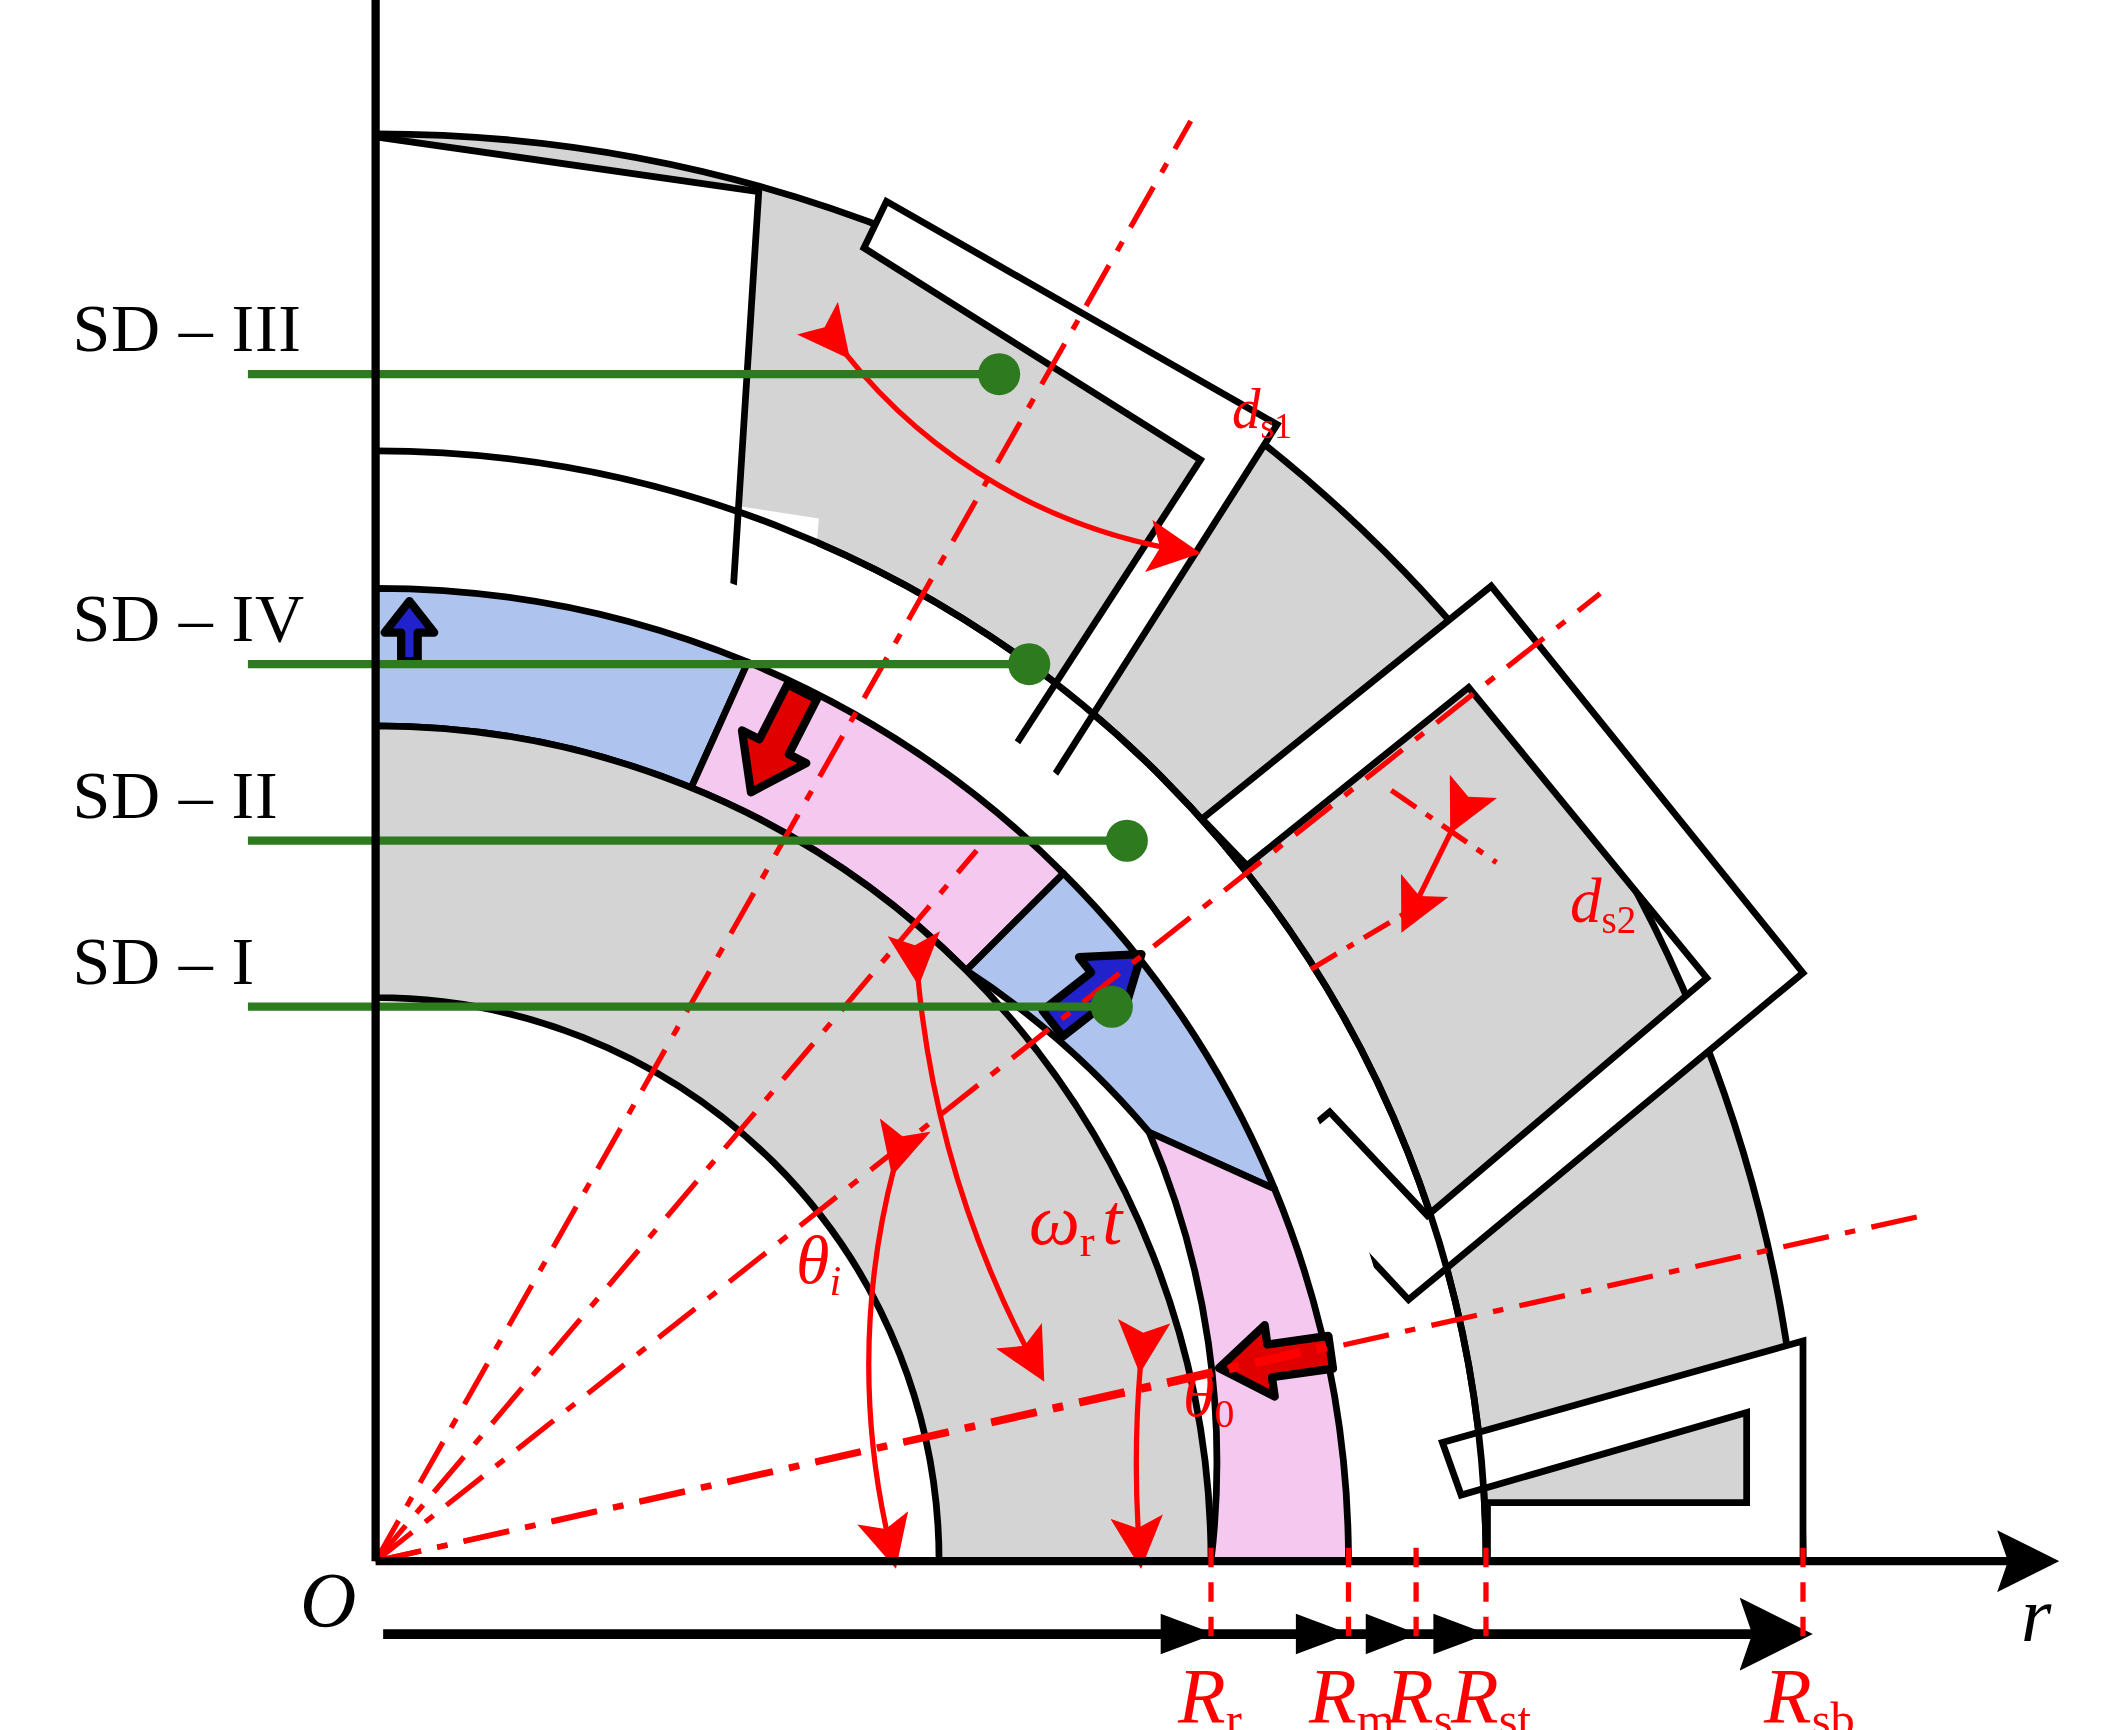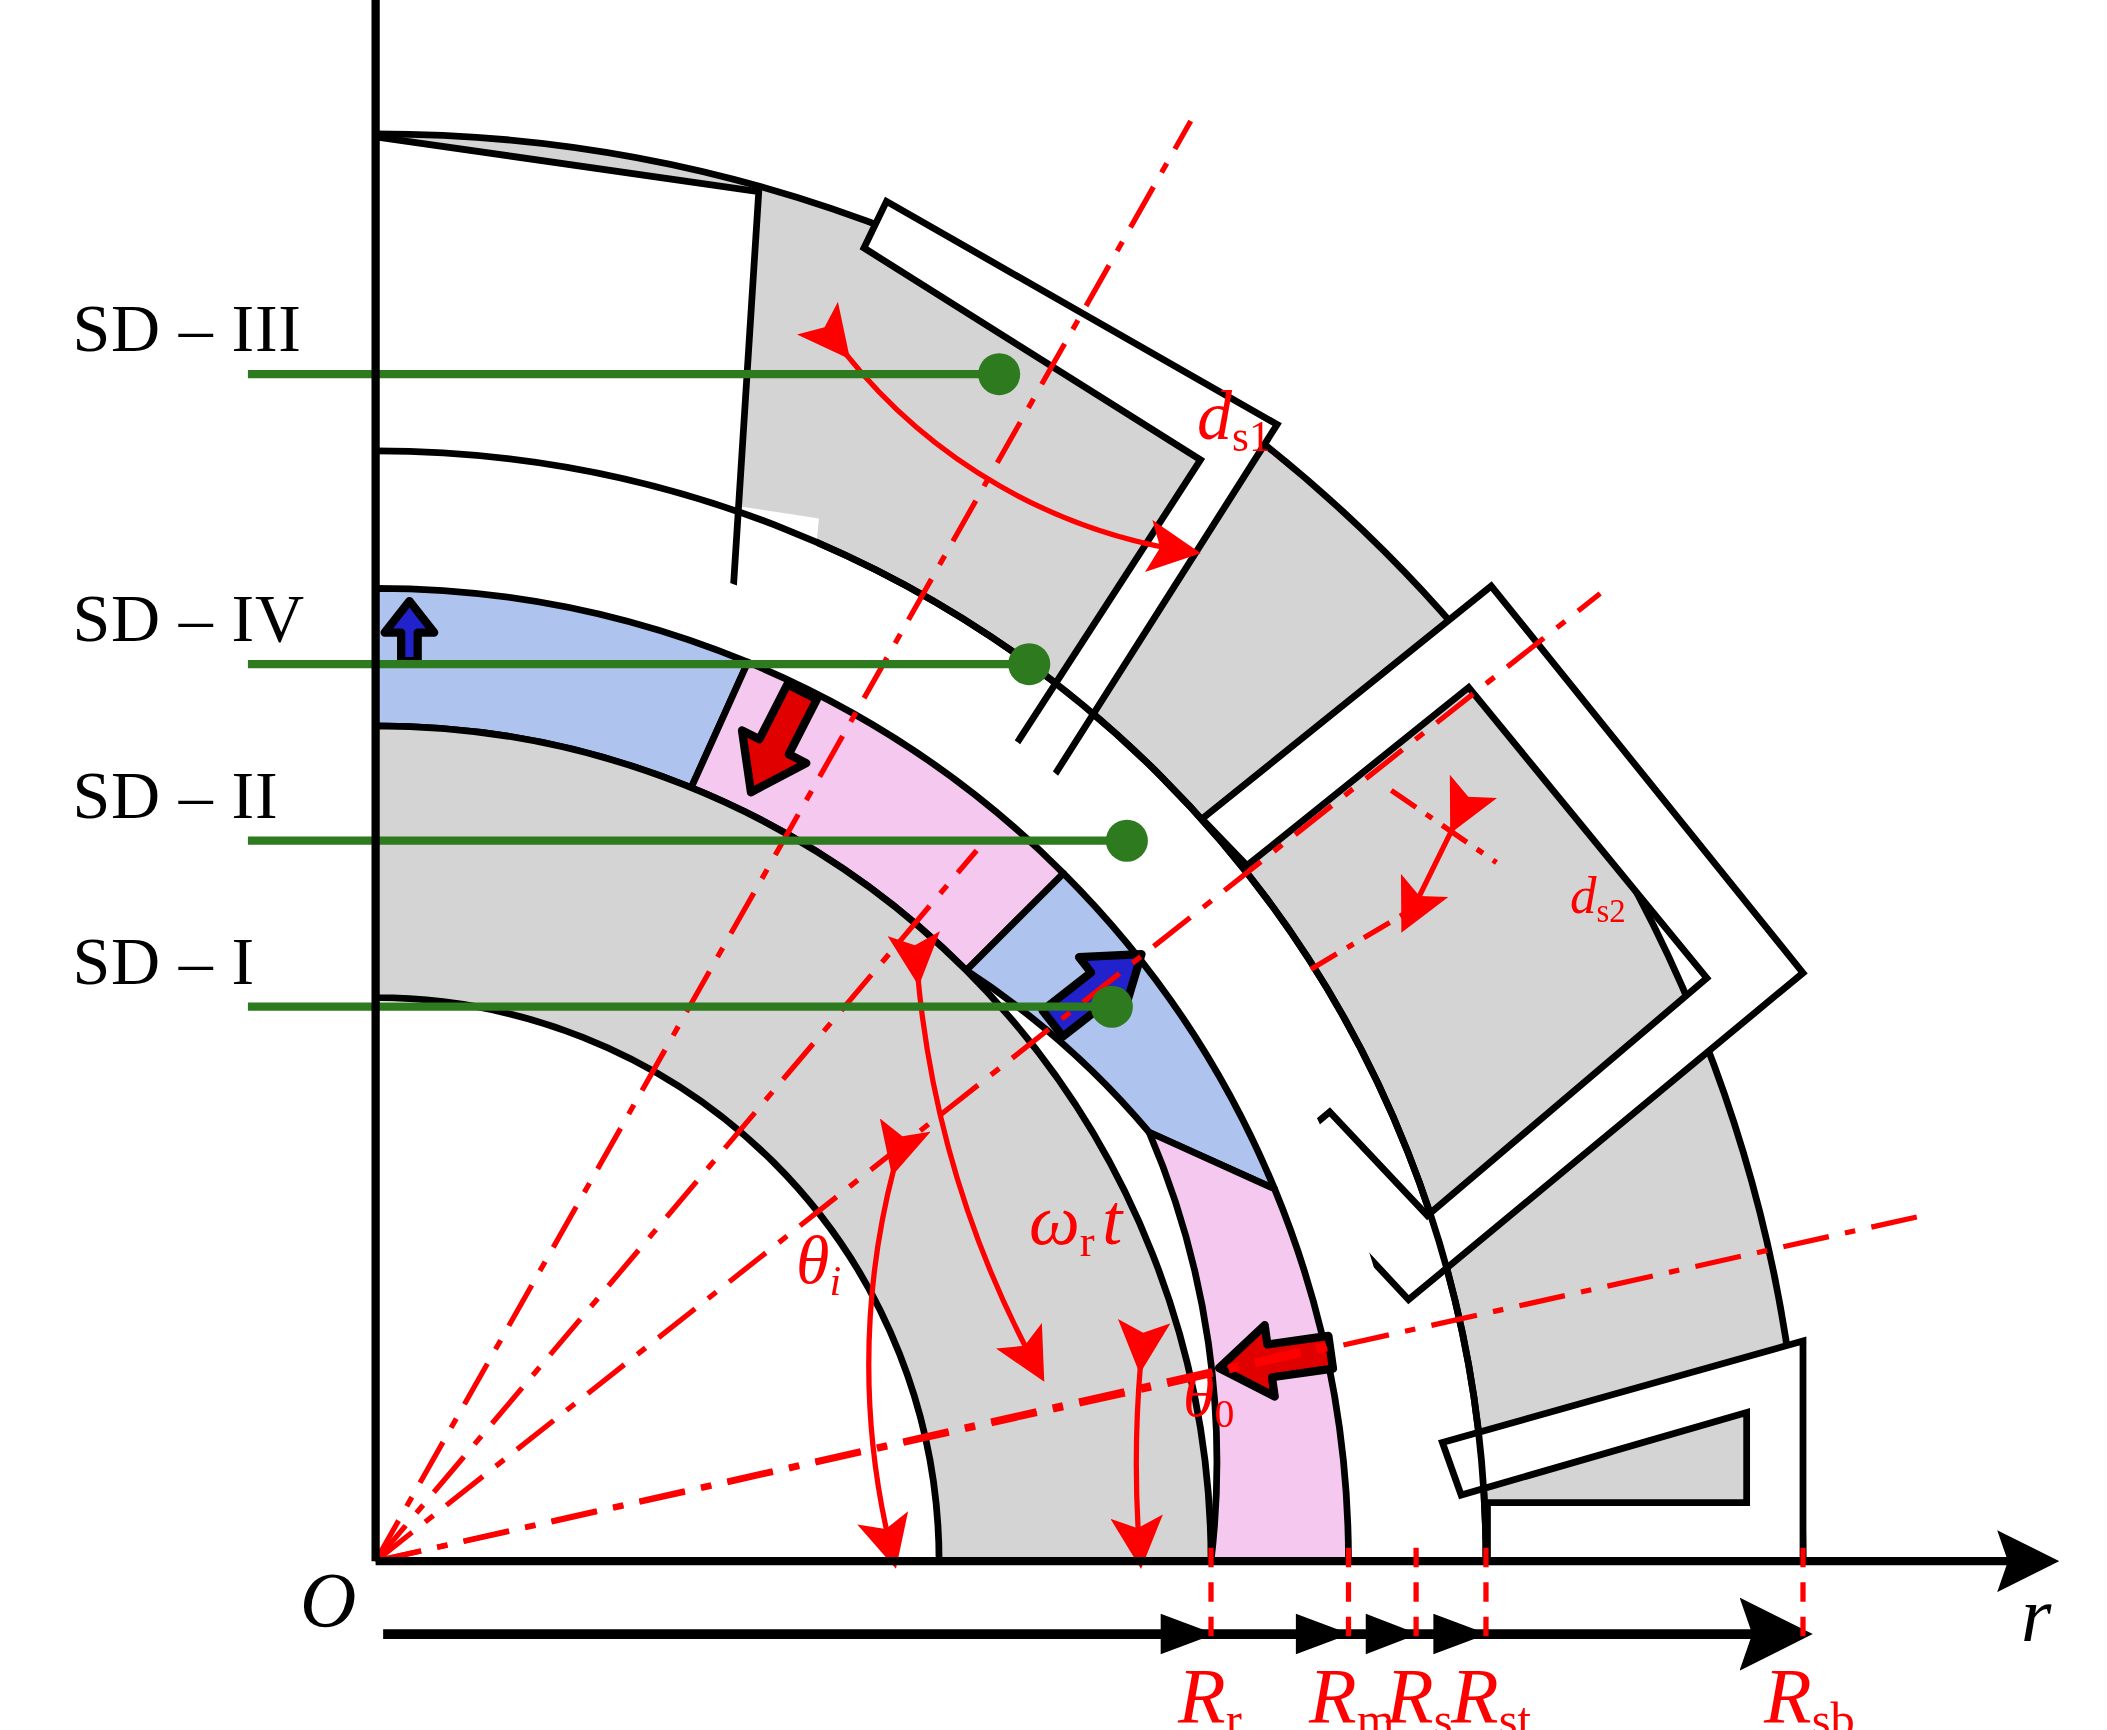--- a/index.html
+++ b/index.html
@@ -214,25 +214,25 @@
   <span>–</span>
   <span>II</span>
 </div>
 
 <div class="lbl sd" style="left:28.5px;top:922px;">
   <span>SD</span>
   <span>–</span>
   <span>I</span>
 </div>
 
-<div class="lbl red" style="left:1197px;top:376px;font-size:70px;">
+<div class="lbl red" style="left:1232px;top:376px;font-size:57px;">
   <span class="ital">d</span><span class="sub">s1</span>
 </div>
 
-<div class="lbl red" style="left:1570px;top:865px;font-size:53px;">
+<div class="lbl red" style="left:1570px;top:865px;font-size:63px;">
   <span class="ital">d</span><span class="sub">s2</span>
 </div>
 
 <div class="lbl red" style="left:796px;top:1221px;font-size:68px;">
   <span class="ital">θ</span><span class="subi">i</span>
 </div>
 
 <div class="lbl red" style="left:1029px;top:1179px;font-size:72px;">
   <span class="ital">ω</span><span class="sub">r</span><span class="ital" style="margin-left:7.5px;">t</span>
 </div>

